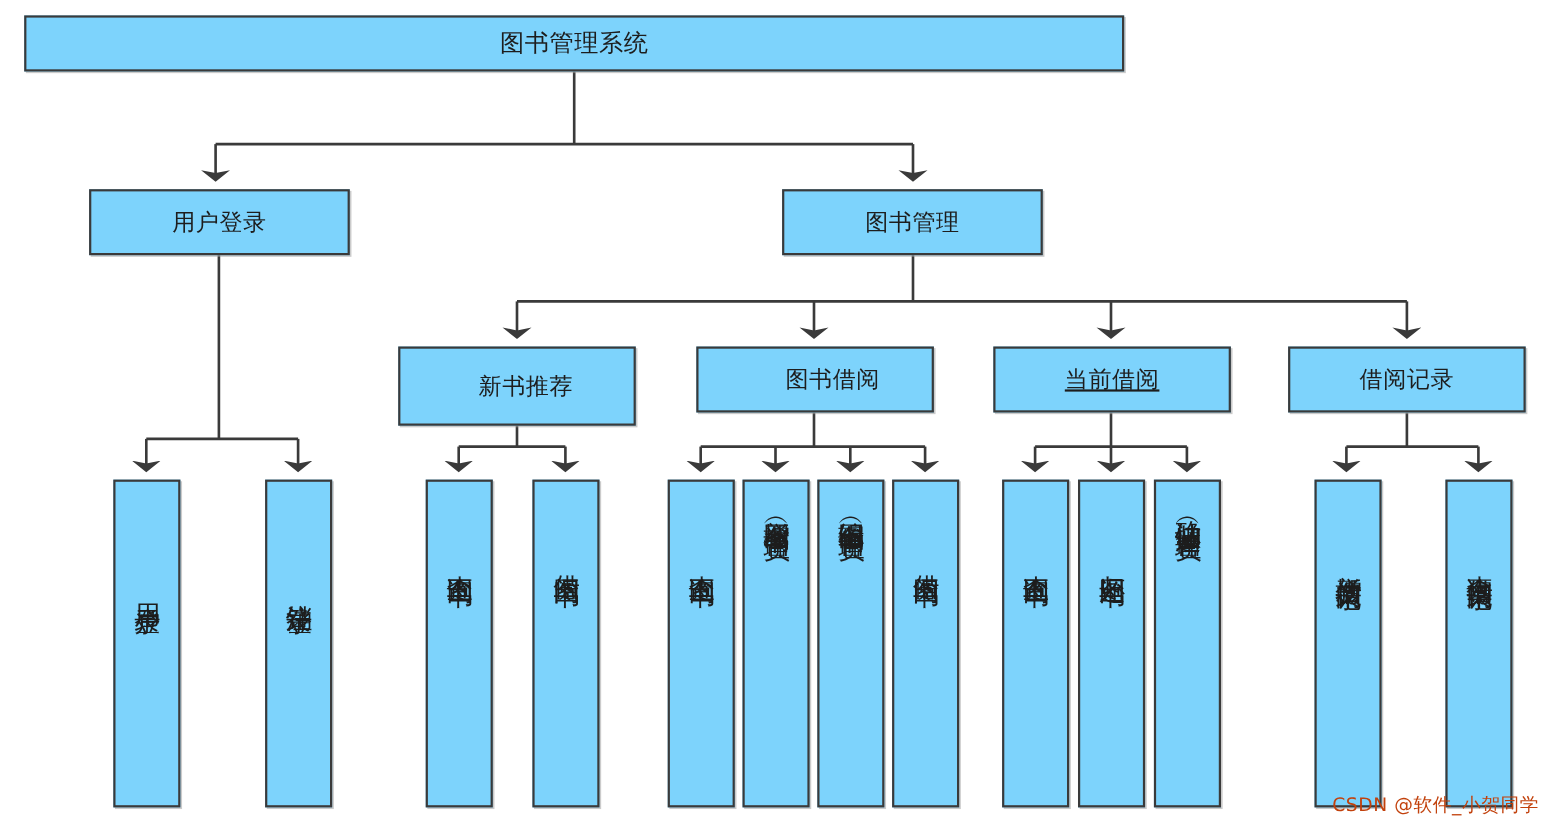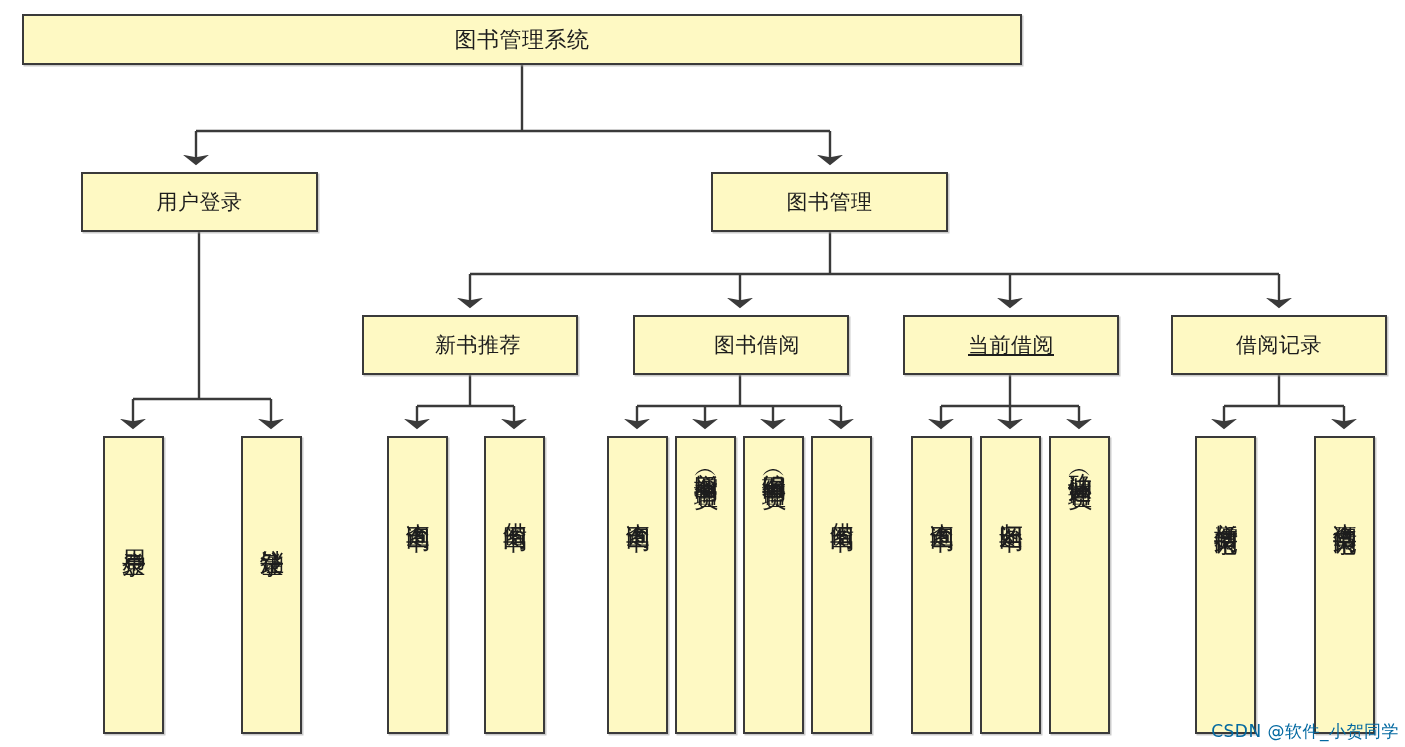--- a/index.html
+++ b/index.html
@@ -21,21 +21,21 @@
     position: absolute;
     left: 0;
     top: 0;
     width: 1405px;
     height: 747px;
     pointer-events: none;
   }
   .node {
     position: absolute;
     box-sizing: border-box;
-    background: #fef9c3;
+    background: #7dd3fc;
     border: 2px solid #3a3a3a;
     box-shadow: 1.5px 1.5px 0 0 rgba(160,160,160,0.55);
     display: flex;
     align-items: center;
     justify-content: center;
     color: #1d1d1d;
   }
   .node .label {
     display: block;
     text-align: center;
@@ -69,21 +69,21 @@
     padding-top: 60px;
   }
   .node.vert.top .label {
     padding-top: 10px;
   }
   .watermark {
     position: absolute;
     right: 6px;
     bottom: 4px;
     font-size: 17px;
-    color: #0369a1;
+    color: #c2410c;
     white-space: nowrap;
     letter-spacing: 0.5px;
   }
 </style>
 </head>
 <body>
 
 <div id="canvas">
 
   <svg id="edges" viewBox="0 0 1405 747" width="1405" height="747">
@@ -140,21 +140,21 @@
     <span class="label">图书管理系统</span>
   </div>
 
   <div class="node horiz" style="left:81px; top:172px; width:237px; height:60px;">
     <span class="label">用户登录</span>
   </div>
   <div class="node horiz" style="left:711px; top:172px; width:237px; height:60px;align-items:center;">
     <span class="label">图书管理</span>
   </div>
 
-  <div class="node horiz" style="left:362px; top:315px; width:216px; height:60px;padding-left:16px;">
+  <div class="node horiz" style="left:362px; top:315px; width:216px; height:72px;padding-left:16px;">
     <span class="label">新书推荐</span>
   </div>
   <div class="node horiz" style="left:633px; top:315px; width:216px; height:60px;padding-left:32px;">
     <span class="label">图书借阅</span>
   </div>
   <div class="node horiz" style="left:903px; top:315px; width:216px; height:60px;text-decoration:underline;">
     <span class="label">当前借阅</span>
   </div>
   <div class="node horiz" style="left:1171px; top:315px; width:216px; height:60px;">
     <span class="label">借阅记录</span>

